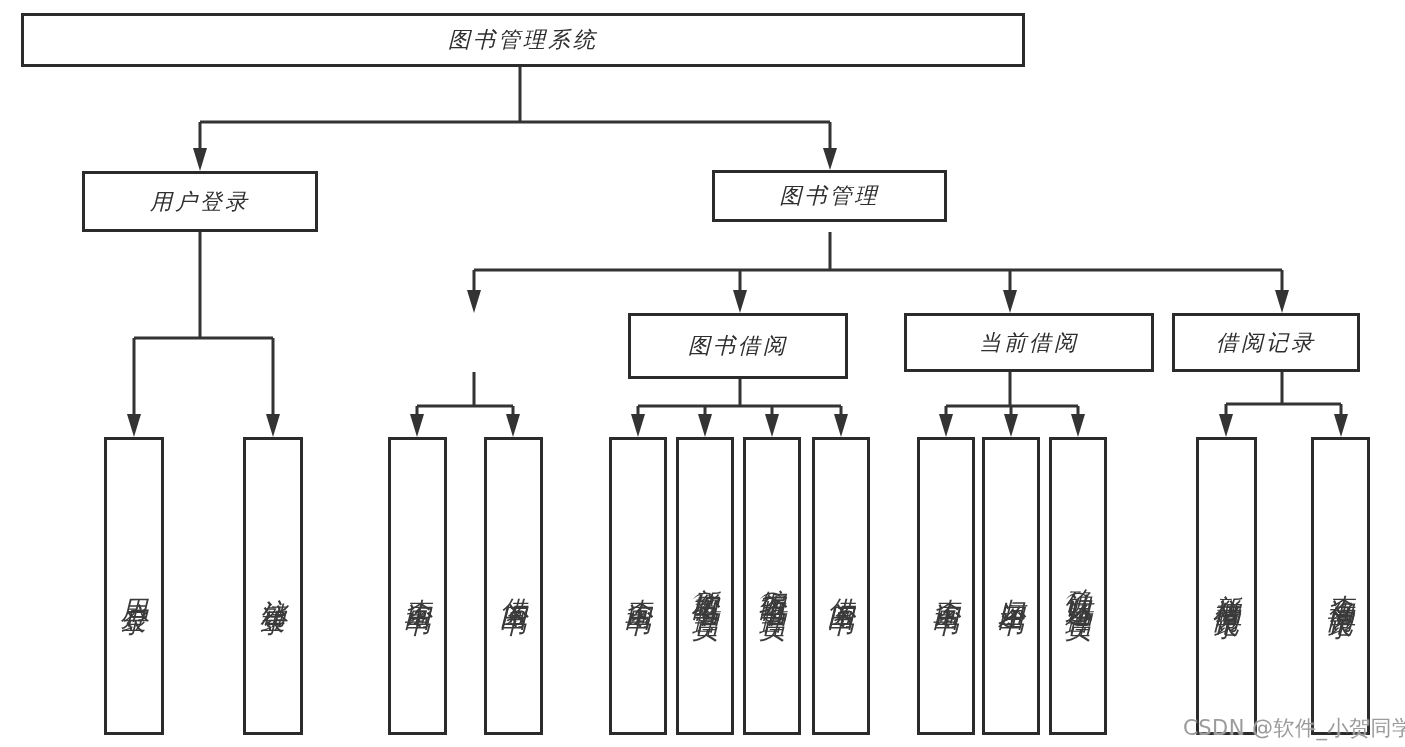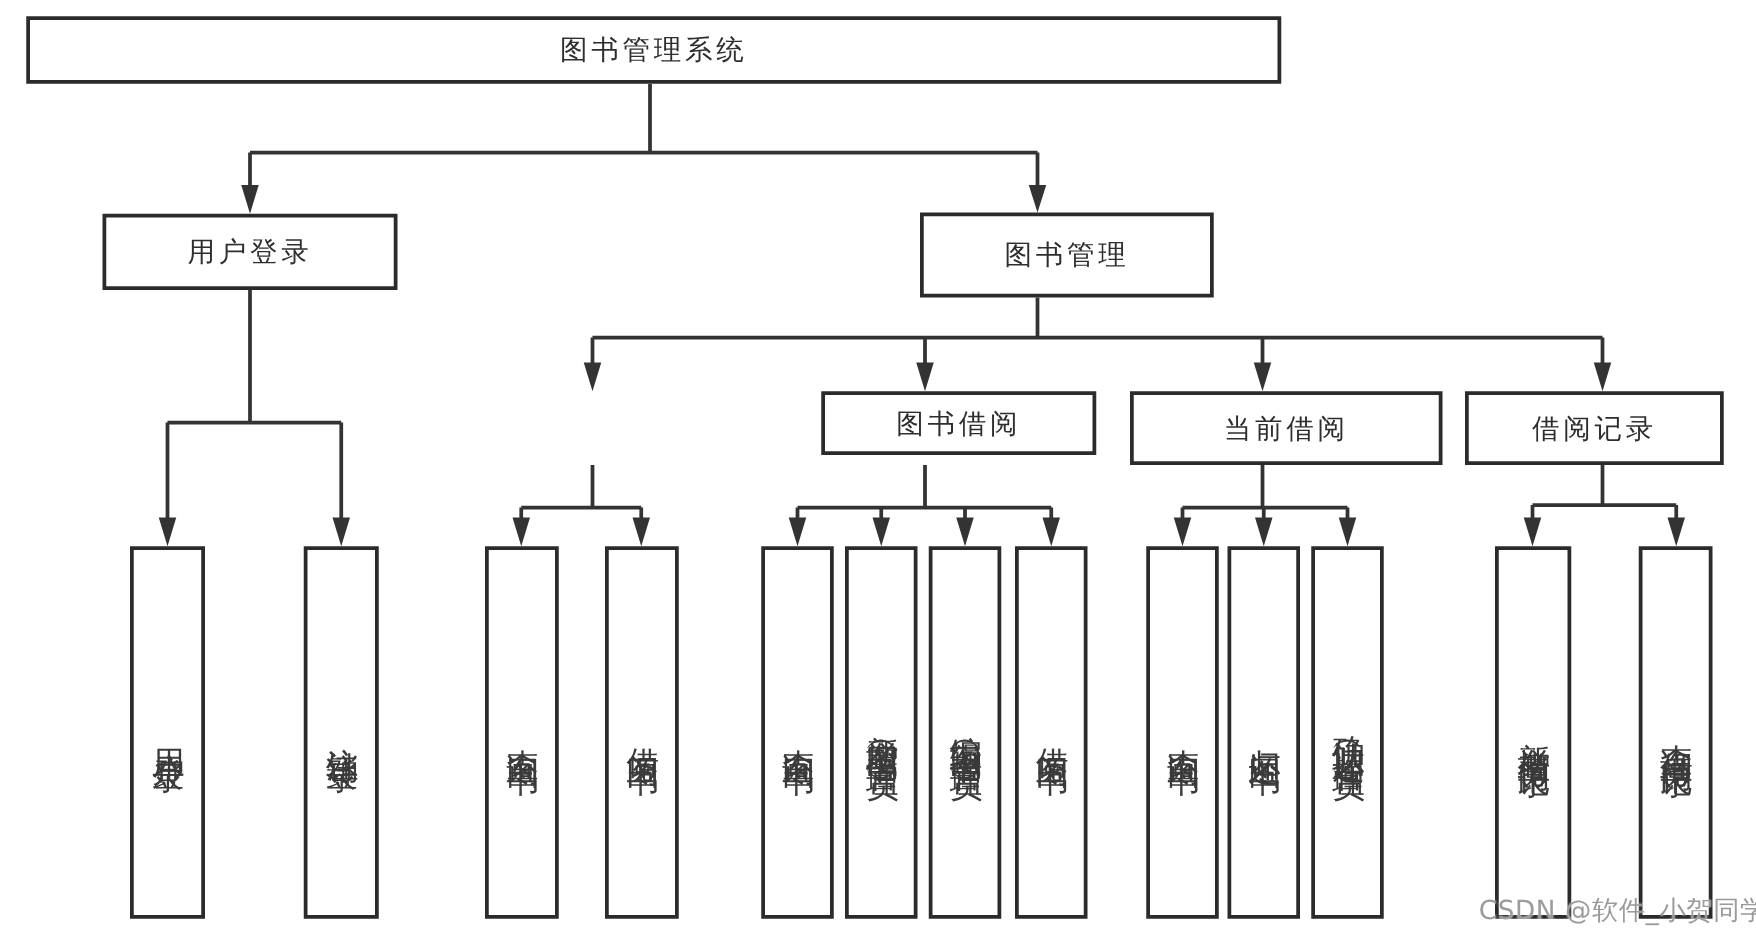--- a/index.html
+++ b/index.html
@@ -33,20 +33,21 @@
   }
   .node {
     position: absolute;
     box-sizing: border-box;
     background: #ffffff;
     border: 3px solid #2b2b2b;
     display: flex;
     align-items: center;
     justify-content: center;
     color: #2e2e2e;
+    font-style: italic;
   }
   .node.h {
     font-size: 22px;
     letter-spacing: 3px;
     white-space: nowrap;
   }
   .node.v .vtext {
     writing-mode: vertical-rl;
     text-orientation: mixed;
     font-size: 26px;
@@ -103,31 +104,31 @@
     </g>
   </svg>
 
   <div class="node h" style="left:21px;top:13px;width:1004px;height:54px">
     <span>图书管理系统</span>
   </div>
 
   <div class="node h" style="left:82px;top:171px;width:236px;height:61px">
     <span>用户登录</span>
   </div>
-  <div class="node h" style="left:736px;top:170px;width:235px;height:68px">
+  <div class="node h" style="left:712px;top:170px;width:235px;height:52px">
     <span>图书管理</span>
   </div>
 
-  <div class="node h" style="left:657px;top:313px;width:220px;height:51px">
+  <div class="node h" style="left:628px;top:313px;width:220px;height:66px">
     <span>图书借阅</span>
   </div>
   <div class="node h" style="left:904px;top:313px;width:250px;height:59px">
     <span>当前借阅</span>
   </div>
-  <div class="node h" style="left:1172px;top:313px;width:207px;height:59px">
+  <div class="node h" style="left:1172px;top:313px;width:188px;height:59px">
     <span>借阅记录</span>
   </div>
 
   <div class="node v" style="left:104px;top:437px;width:60px;height:298px">
     <span class="vtext">用户登录</span>
   </div>
   <div class="node v" style="left:243px;top:437px;width:60px;height:298px">
     <span class="vtext">注销登录</span>
   </div>
 

